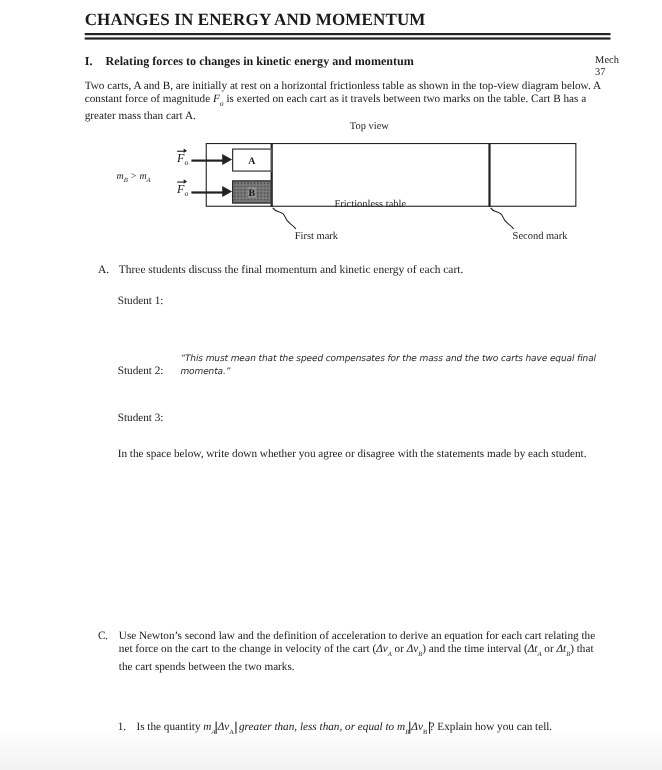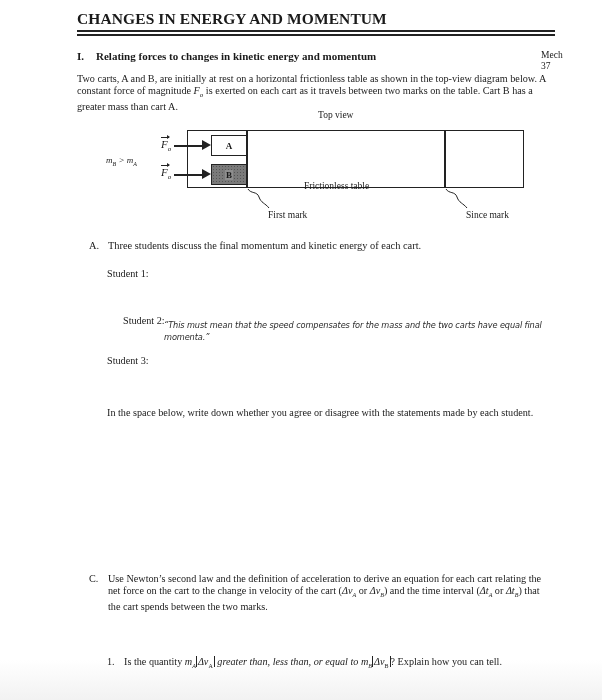--- a/index.html
+++ b/index.html
@@ -44,22 +44,22 @@
   .massrel sub{font-size:6px;}
   .frictionless{left:304px;top:153px;font-size:9.5px;margin-top:28px;}
   .m1lbl{left:268px;top:210px;font-size:9.5px;}
   .m2lbl{left:466px;top:210px;font-size:9.5px;}
   svg.squig{position:absolute;overflow:visible;}
   
   .partA{left:89px;top:240px;width:470px;font-size:10.4px;}
   .letter{display:inline-block;width:19px;}
   .student-lbl{font-size:10.2px;}
   .st1lbl{left:107px;top:268px;}
-  .st2lbl{left:107px;top:315px;margin-left:16px;}
-  .st3lbl{left:107px;top:355px;}
+  .st2lbl{left:107px;top:332px;}
+  .st3lbl{left:107px;top:375px;}
   .quote{left:164px;width:400px;font-family:"DejaVu Sans",sans-serif;font-style:italic;
          font-size:8.2px;line-height:12.3px;color:#2a2a2a;letter-spacing:-0.1px;}
   .q1{top:268px;}
   .q2{top:319px;}
   .q3{top:357px;}
   .instr{left:107px;top:407px;width:450px;font-size:10.2px;line-height:12.5px;}
   .partB{left:89px;top:496px;font-size:10.4px;}
   .partC{left:89px;top:573px;width:470px;font-size:10.2px;line-height:12px;}
   .partC .body{position:absolute;left:19px;top:0;width:445px;}
   .subq{left:107px;top:656px;width:450px;font-size:10.2px;line-height:12.5px;}
@@ -108,21 +108,21 @@
   <div class="abs flabel flabelA"><span class="vec">F</span><sub>o</sub></div>
   <div class="abs flabel flabelB"><span class="vec">F</span><sub>o</sub></div>
 
   <svg class="squig" style="left:247px;top:188px;" width="30" height="25">
     <path d="M1 1 C 4 6, 10 3, 12 9 S 18 15, 22 20" stroke="#222" stroke-width="1" fill="none"></path>
   </svg>
   <svg class="squig" style="left:445px;top:188px;" width="30" height="25">
     <path d="M1 1 C 4 6, 10 3, 12 9 S 18 15, 22 20" stroke="#222" stroke-width="1" fill="none"></path>
   </svg>
   <div class="abs m1lbl">First mark</div>
-  <div class="abs m2lbl">Since mark</div>
+  <div class="abs m2lbl">Second mark</div>
 
   <div class="abs partA"><span class="letter">A.</span><span>Three students discuss the final momentum and kinetic energy of each cart.</span></div>
 
   <div class="abs student-lbl st1lbl">Student 1:</div>
   <div class="abs student-lbl st2lbl">Student 2:</div>
   <div class="abs quote q2">“This must mean that the speed compensates for the mass and the two carts have equal final momenta.”</div>
   <div class="abs student-lbl st3lbl">Student 3:</div>
 
   <div class="abs instr">In the space below, write down whether you agree or disagree with the statements made by each student.</div>
 

